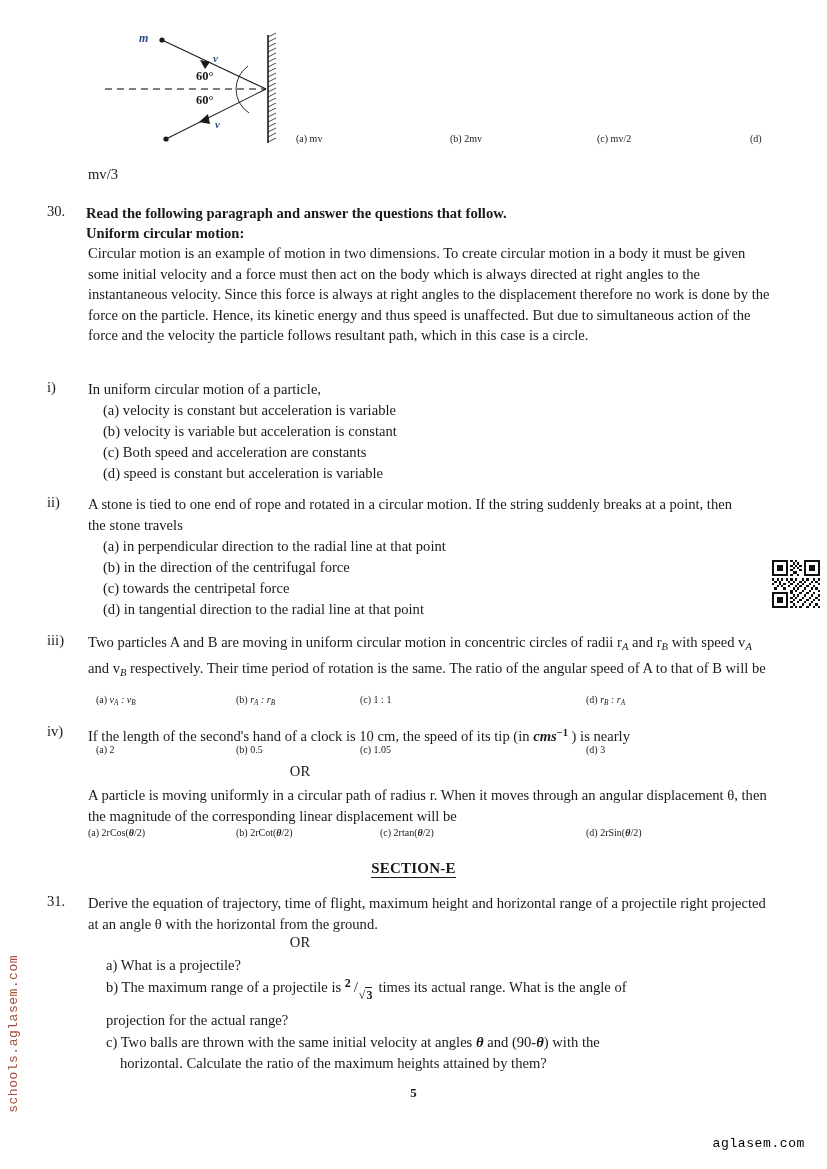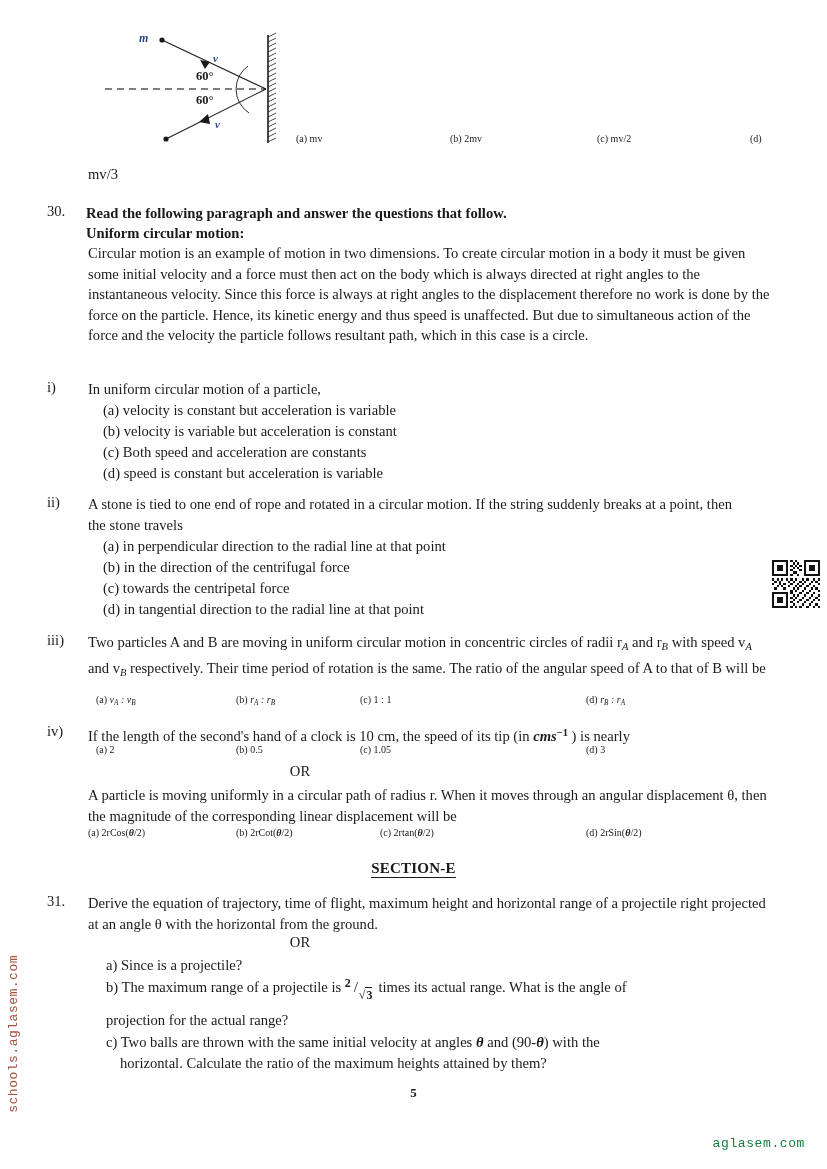--- a/index.html
+++ b/index.html
@@ -33,21 +33,21 @@
     transform: rotate(180deg);
     white-space: nowrap;
   }
   .wm-corner {
     position: absolute;
     right: 22px;
     bottom: 18px;
     font-family: "Liberation Mono", monospace;
     font-size: 13px;
     letter-spacing: 0.6px;
-    color: #15803d;
+    color: #000000;
     white-space: nowrap;
   }
 
   
   .diagram {
     position: absolute;
     left: 100px;
     top: 25px;
     width: 200px;
     height: 125px;
@@ -378,21 +378,21 @@
     <span class="opt" style="left:586px;"><span>(d) 2rSin(</span><i style="font-weight:bold;">θ</i><span>/2)</span></span>
   </div>
 
   <div class="sec-head" style="top:860px;"><span>SECTION-E</span></div>
 
   <div class="marker" style="left:47px; top:893px;">31.</div>
   <div class="blk" style="left:88px; top:893px; width:690px;">Derive the equation of trajectory, time of flight, maximum height and horizontal range of a projectile right projected at an angle θ with the horizontal from the ground.</div>
 
   <div class="ctr" style="left:265px; top:934px; width:70px;">OR</div>
 
-  <div class="blk" style="left:106px; top:955px; width:690px;">a) Since is a projectile?</div>
+  <div class="blk" style="left:106px; top:955px; width:690px;">a) What is a projectile?</div>
 
   <div class="blk" style="left:106px; top:977px; width:680px;"><span>b) The maximum range of a projectile is </span><span class="frac"><span class="n">2</span><span class="slash">/</span><span class="d">√<span class="rad">3</span></span></span><span> times its actual range. What is the angle of</span></div>
   <div class="blk" style="left:106px; top:1010px; width:680px;">projection for the actual range?</div>
 
   <div class="blk" style="left:106px; top:1032px; width:680px;"><span>c) Two balls are thrown with the same initial velocity at angles </span><i style="font-weight:bold;">θ</i><span> and (90-</span><i style="font-weight:bold;">θ</i><span>) with the</span></div>
   <div class="blk" style="left:120px; top:1053px; width:680px;">horizontal. Calculate the ratio of the maximum heights attained by them?</div>
 
   <div class="pageno" style="top:1085px;">5</div>
 
   <div class="wm-side">schools.aglasem.com</div>

